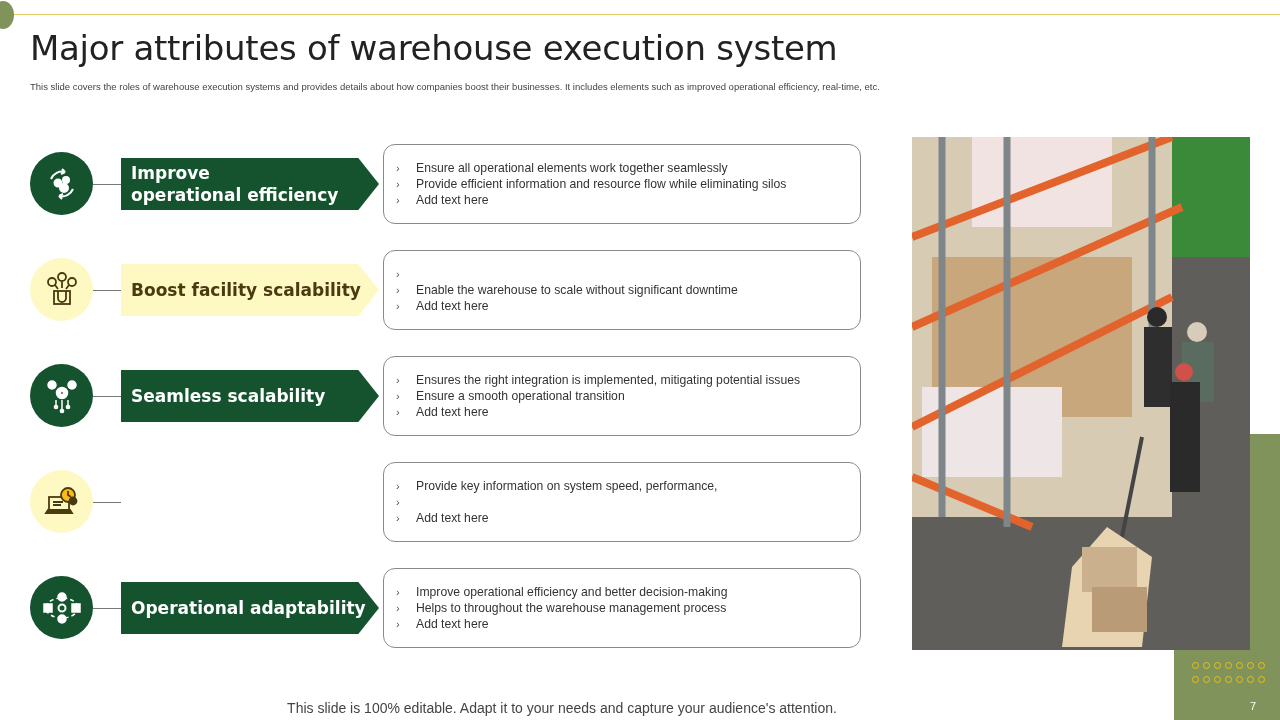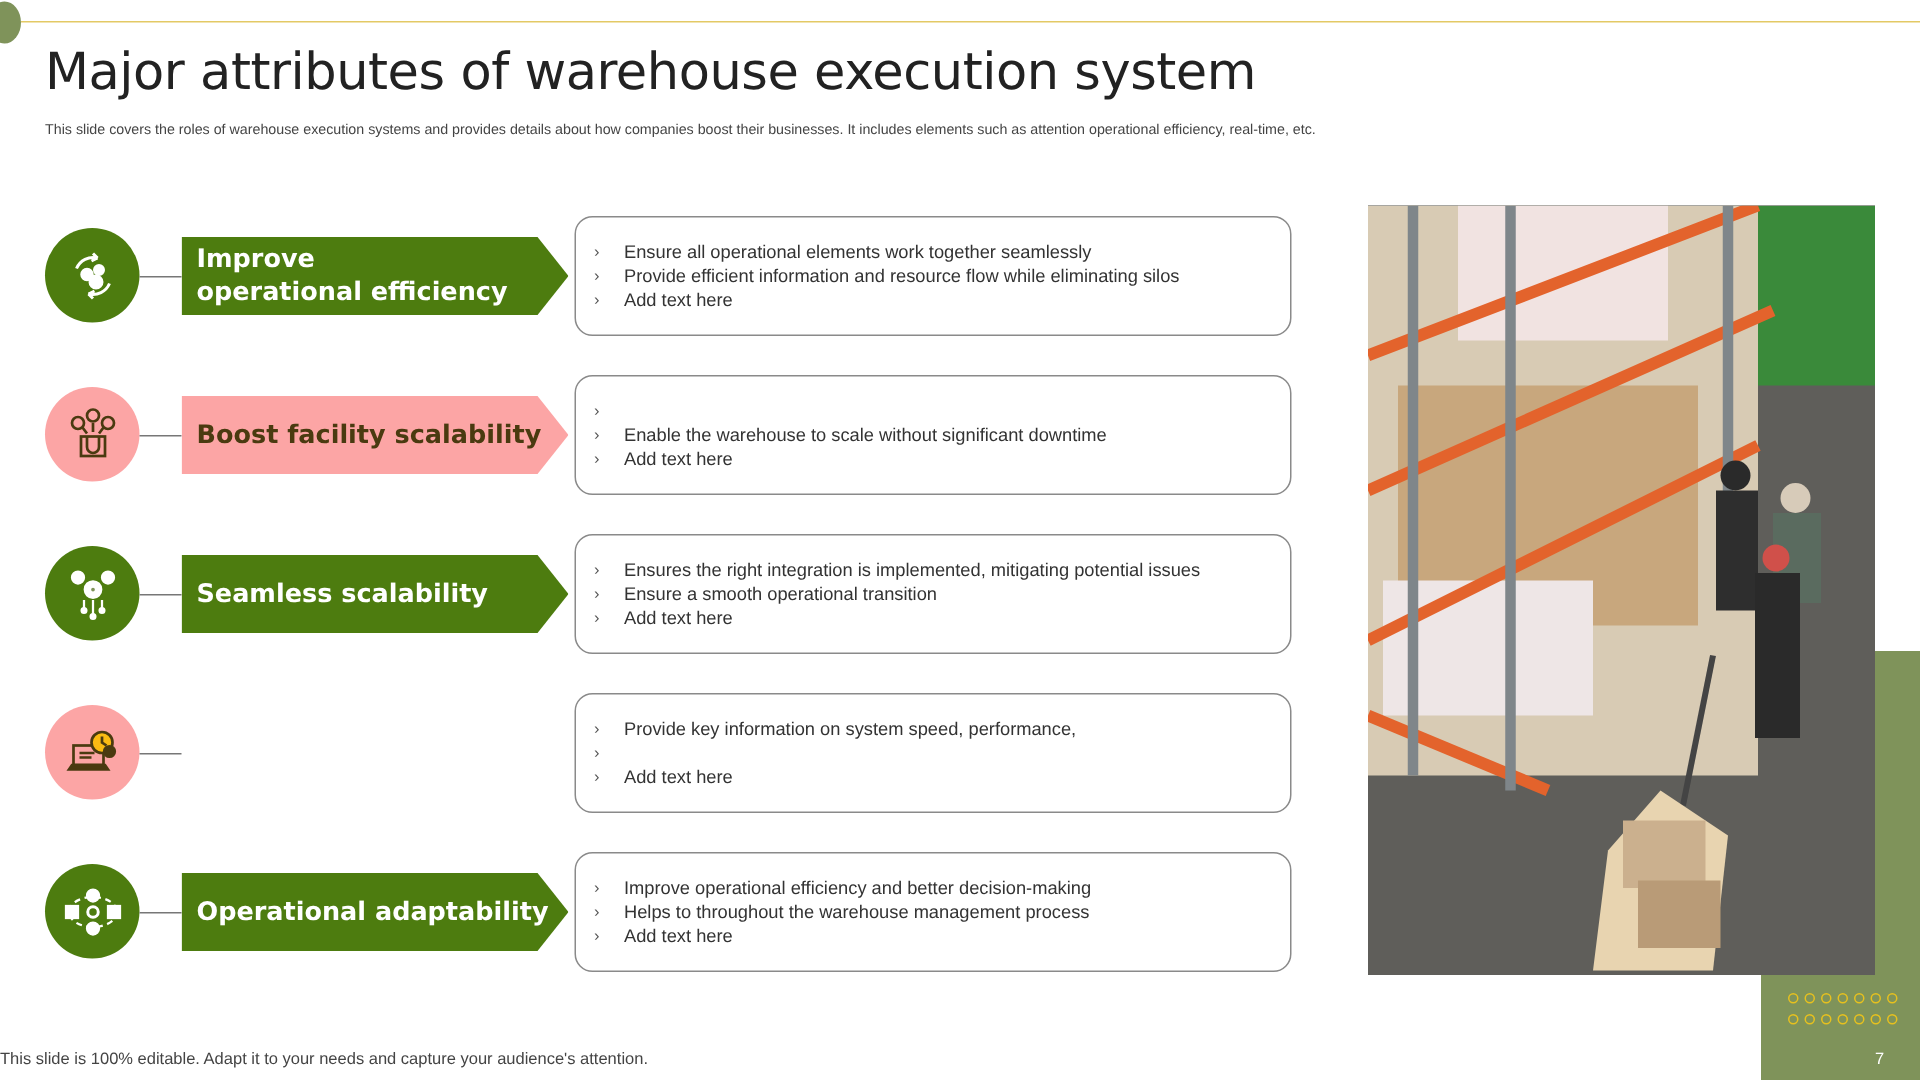--- a/index.html
+++ b/index.html
@@ -33,22 +33,22 @@
   .row .connector {
     position: absolute; left: 63px; top: 40px; width: 28px; height: 1px; background: #777;
   }
   .row .arrow {
     position: absolute; left: 91px; top: 14px; width: 258px; height: 52px;
     clip-path: polygon(0 0, 92% 0, 100% 50%, 92% 100%, 0 100%);
     display: flex; align-items: center; padding-left: 10px; box-sizing: border-box;
     font-family: "DejaVu Sans", sans-serif; font-weight: bold; font-size: 17px;
     line-height: 22px;
   }
-  .green { background: #4d7c0f; color: #ffffff; }
-  .yellow { background: #fca5a5; color: #4a3a10; }
+  .green { background: #14532d; color: #ffffff; }
+  .yellow { background: #fef9c3; color: #4a3a10; }
   .row .box {
     position: absolute; left: 353px; top: 0; width: 478px; height: 80px;
     border: 1px solid #8a8a8a; border-radius: 12px; box-sizing: border-box;
     padding: 15px 0 0 12px;
   }
   .box ul { list-style: none; margin: 0; padding: 0; }
   .box li { font-size: 12.2px; color: #333; line-height: 16px; display: flex; }
   .box li .chev { width: 20px; color: #555; font-size: 11px; }
   .photo {
     position: absolute; left: 912px; top: 137px; width: 338px; height: 513px;
@@ -62,32 +62,32 @@
     position: absolute; left: 1192px; top: 662px; width: 80px; z-index: 3;
     display: grid; grid-template-columns: repeat(7, 11px); row-gap: 7px;
   }
   .dots span {
     width: 5px; height: 5px; border: 1.5px solid #e7c11e; border-radius: 50%;
   }
   .page-num {
     position: absolute; left: 1250px; top: 700px; font-size: 11px; color: #fff; z-index: 3;
   }
   .footer {
-    position: absolute; left: 0; width: 1124px; top: 700px; text-align: left;
-    font-size: 11px; color: #444; z-index: 0;
+    position: absolute; left: 0; width: 1124px; top: 700px; text-align: center;
+    font-size: 14px; color: #444; z-index: 0;
   }
 </style>
 </head>
 <body>
 
 <div class="corner-dot"></div>
 <div class="top-line"></div>
 
 <h1 class="title">Major attributes of warehouse execution system</h1>
-<p class="subtitle">This slide covers the roles of warehouse execution systems and provides details about how companies boost their businesses. It includes elements such as attention operational efficiency, real-time, etc.</p>
+<p class="subtitle">This slide covers the roles of warehouse execution systems and provides details about how companies boost their businesses. It includes elements such as improved operational efficiency, real-time, etc.</p>
 
 <div class="row" style="top:144px">
   <div class="circle green">
     <svg width="38" height="38" viewBox="0 0 38 38" fill="none" stroke="#fff" stroke-width="2">
       <path d="M8 14 A12 12 0 0 1 22 7"></path>
         <path d="M22 7 l-3 -3 M22 7 l-4 2"></path>
       <path d="M30 24 A12 12 0 0 1 16 31"></path>
         <path d="M16 31 l3 3 M16 31 l4 -2"></path>
       <circle cx="15" cy="18" r="3.5" fill="#fff"></circle>
         <circle cx="23" cy="15" r="3" fill="#fff"></circle>

